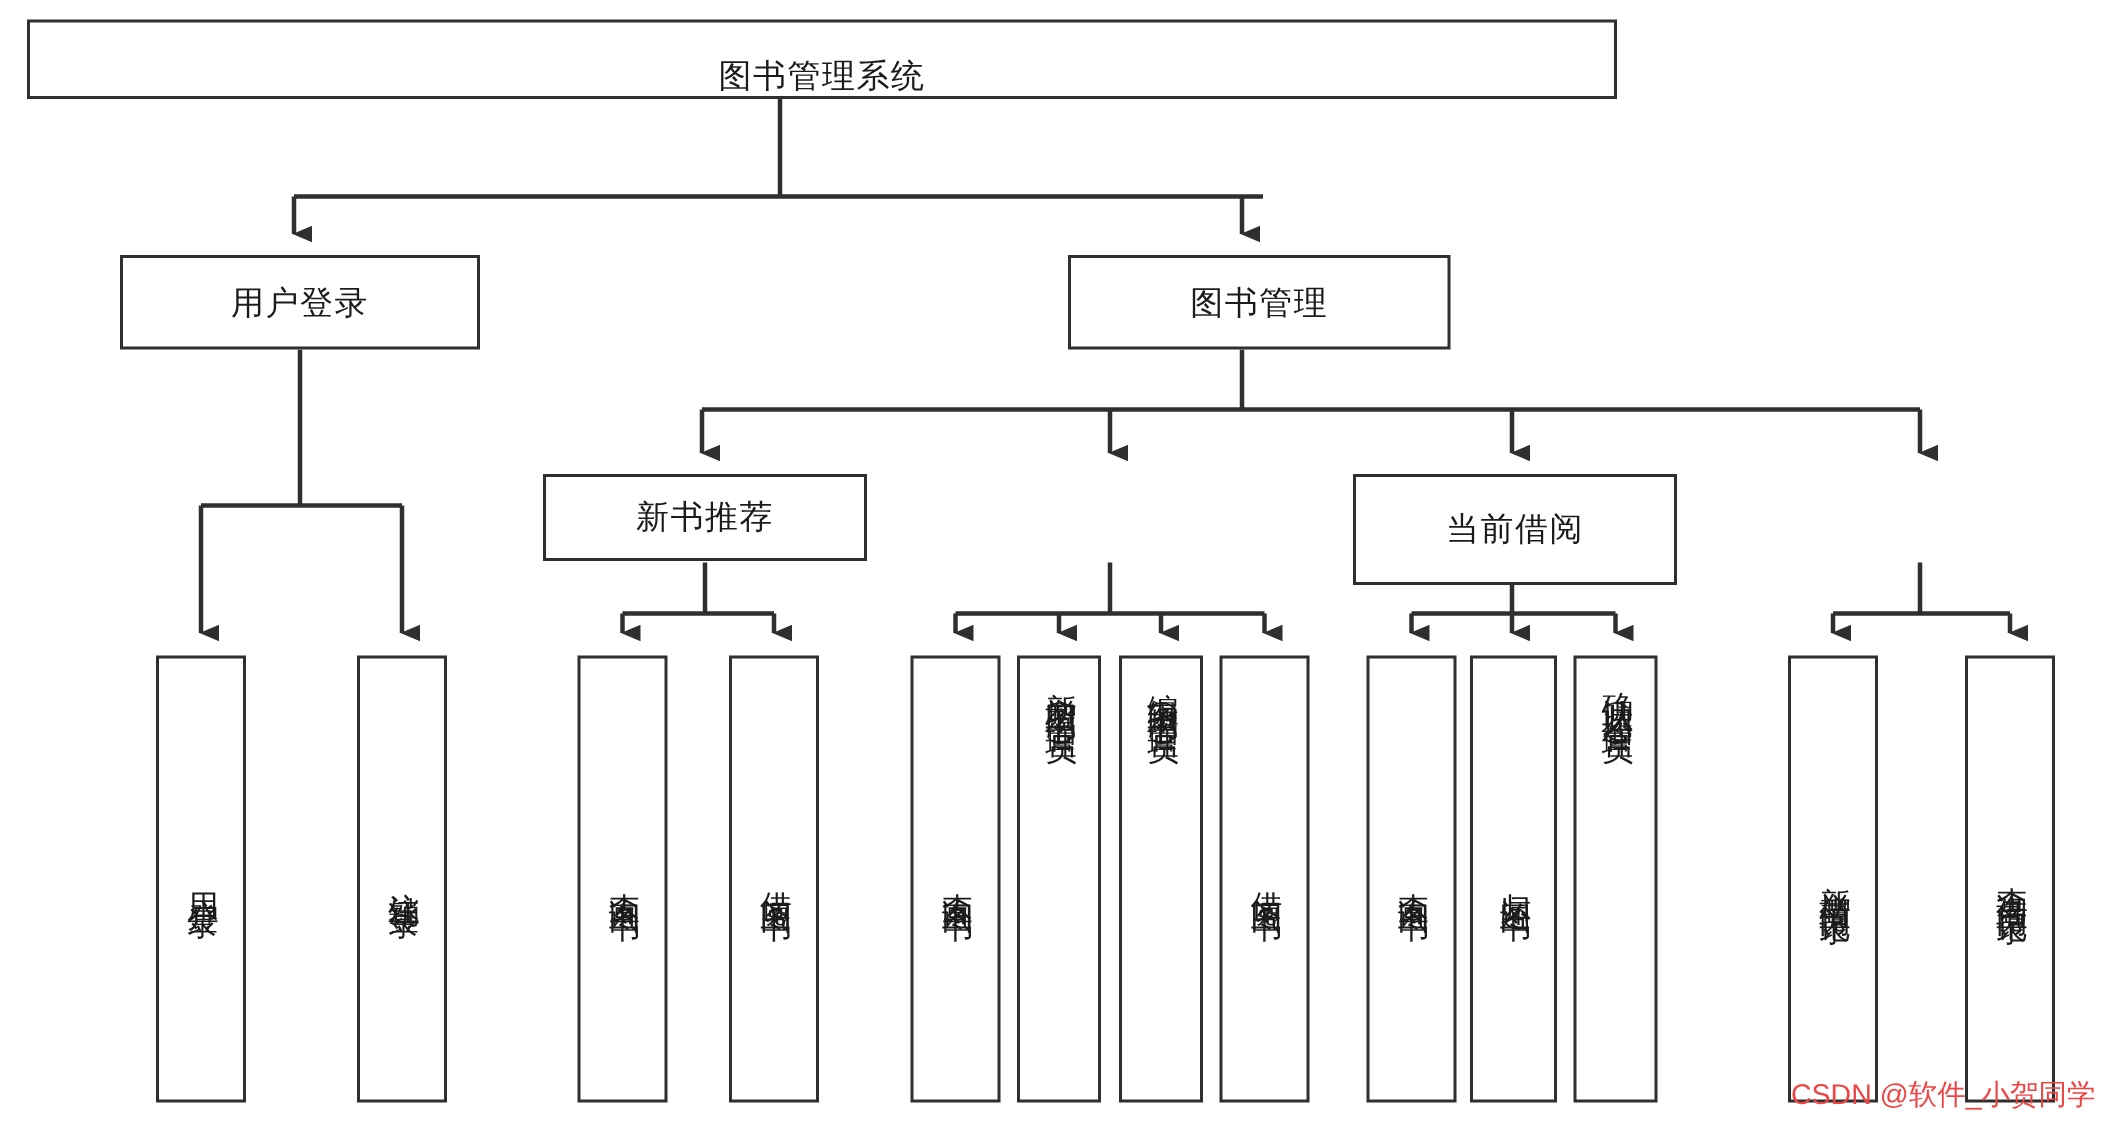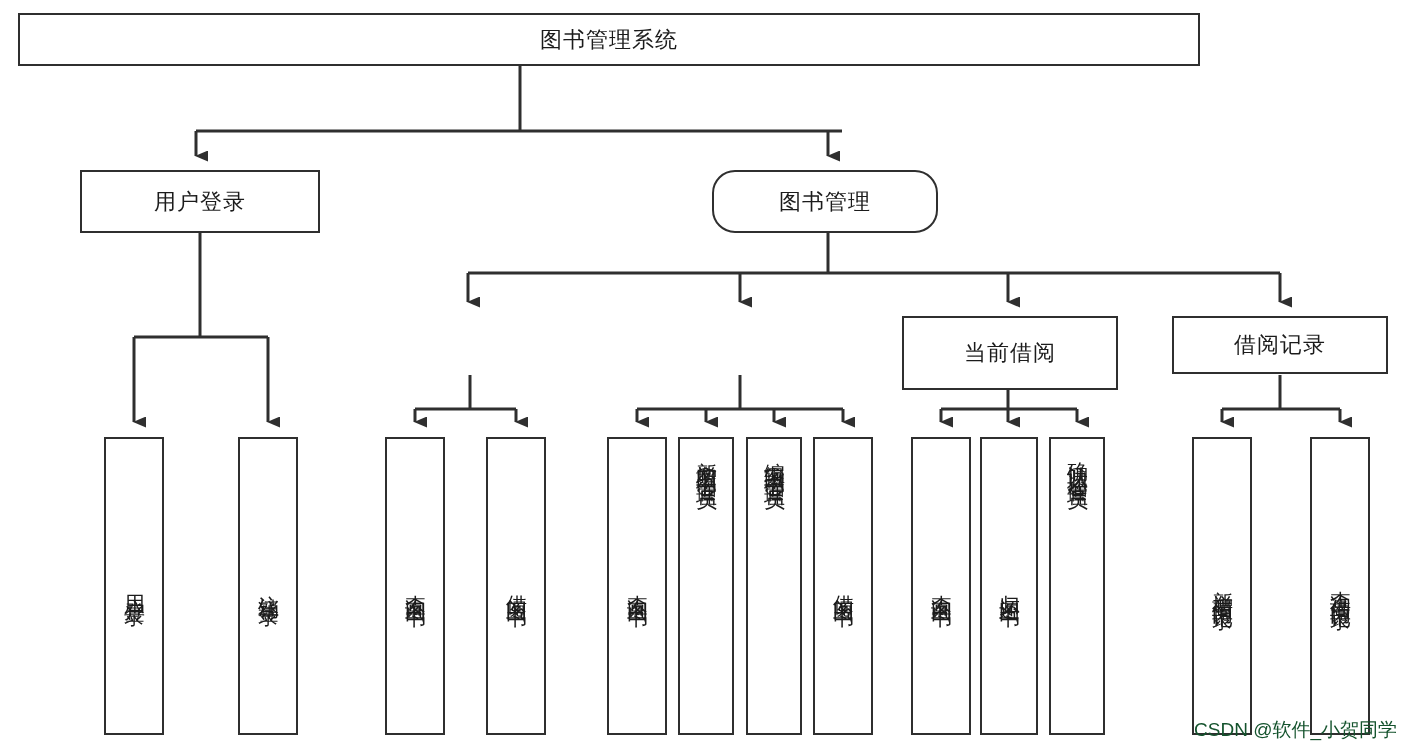--- a/index.html
+++ b/index.html
@@ -55,21 +55,21 @@
   }
   .node.vert.centered {
     align-items: center;
     padding-top: 0;
   }
   .watermark {
     position: absolute;
     right: 8px;
     bottom: 4px;
     font-size: 19px;
-    color: #14532d;
+    color: #ef4444;
     white-space: nowrap;
     pointer-events: none;
     margin-left: 40px;
   }
 </style>
 </head>
 <body>
 
 <div id="canvas">
 
@@ -116,36 +116,36 @@
       <path d="M1008,409 L1008,422" marker-end="url(#arw)"></path>
       <path d="M1077,409 L1077,422" marker-end="url(#arw)"></path>
 
       <path d="M1280,375 L1280,409"></path>
       <path d="M1222,409 L1340,409"></path>
       <path d="M1222,409 L1222,422" marker-end="url(#arw)"></path>
       <path d="M1340,409 L1340,422" marker-end="url(#arw)"></path>
     </g>
   </svg>
 
-  <div class="node" style="left:18px; top:13px; width:1182px; height:53px;">
+  <div class="node" style="left:18px; top:13px; width:1060px; height:53px;align-items:flex-end;">
     <span class="node-label">图书管理系统</span>
   </div>
 
   <div class="node" style="left:80px; top:170px; width:240px; height:63px;">
     <span class="node-label">用户登录</span>
   </div>
-  <div class="node" style="left:712px; top:170px; width:226px; height:63px;border-radius:23px;">
+  <div class="node" style="left:712px; top:170px; width:255px; height:63px;">
     <span class="node-label">图书管理</span>
   </div>
 
+  <div class="node" style="left:362px; top:316px; width:216px; height:58px;">
+    <span class="node-label">新书推荐</span>
+  </div>
   <div class="node" style="left:902px; top:316px; width:216px; height:74px;">
     <span class="node-label">当前借阅</span>
-  </div>
-  <div class="node" style="left:1172px; top:316px; width:216px; height:58px;">
-    <span class="node-label">借阅记录</span>
   </div>
 
   <div class="node vert centered" style="left:104px; top:437px; width:60px; height:298px;">
     <span class="node-label">用户登录</span>
   </div>
   <div class="node vert centered" style="left:238px; top:437px; width:60px; height:298px;">
     <span class="node-label">注销登录</span>
   </div>
 
   <div class="node vert centered" style="left:385px; top:437px; width:60px; height:298px;">

